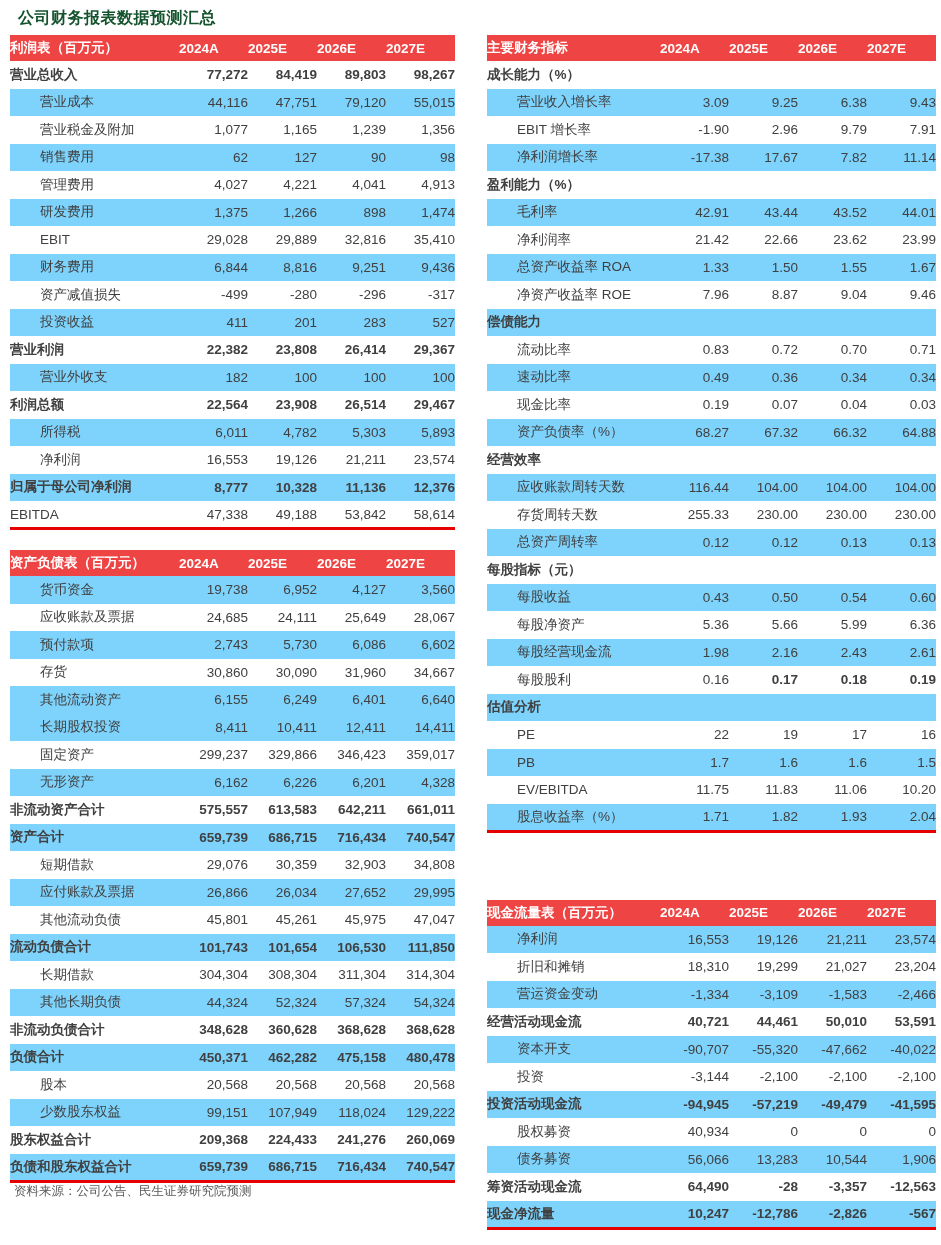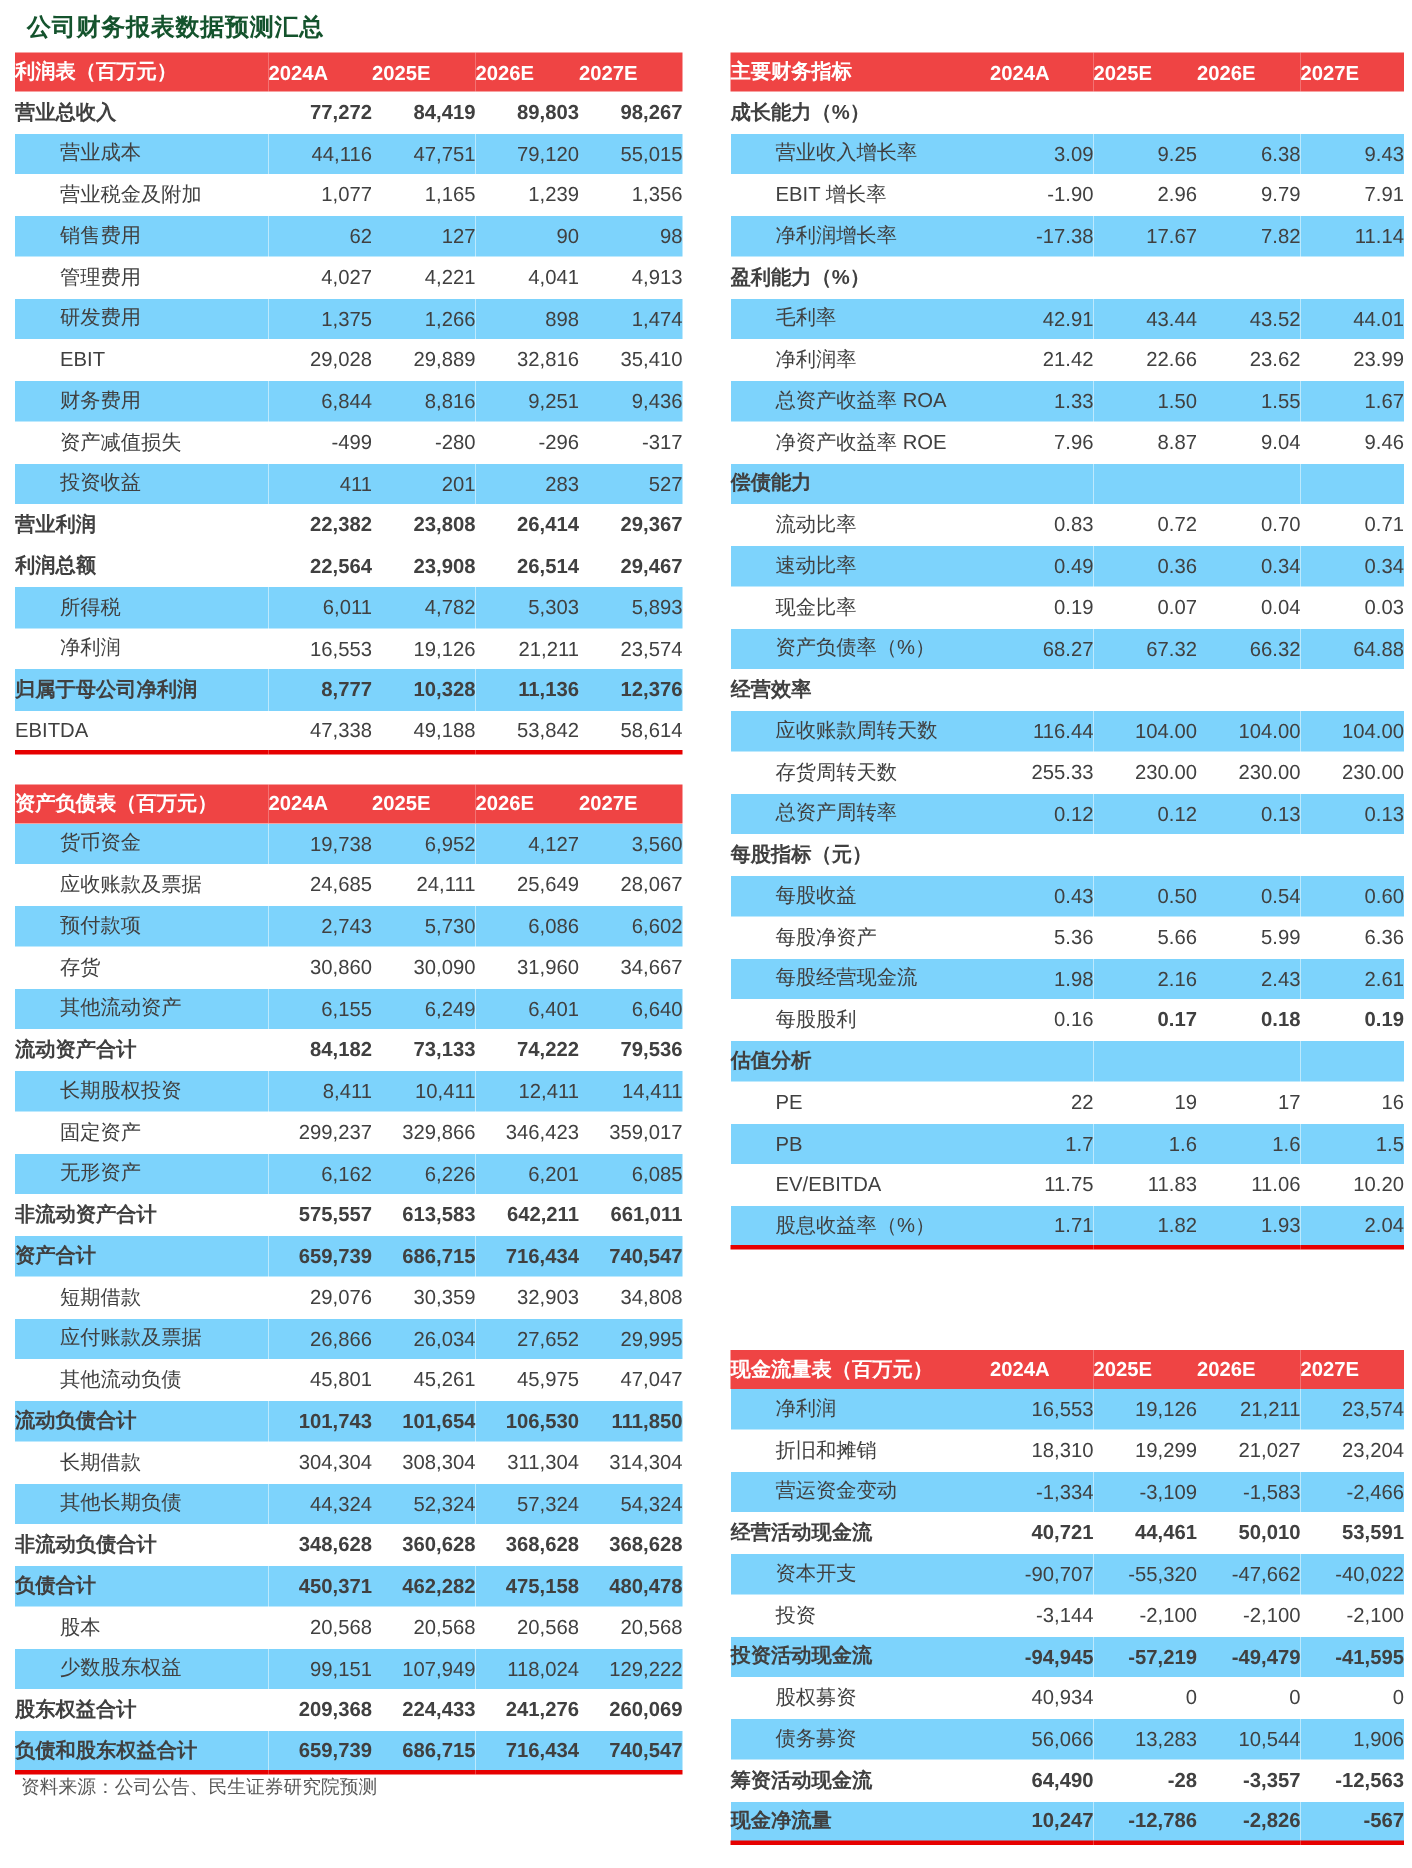--- a/index.html
+++ b/index.html
@@ -140,20 +140,27 @@
               <td class="val">283</td>
               <td class="val">527</td>
             </tr>
             <tr class="total">
               <td class="lbl">营业利润</td>
               <td class="val">22,382</td>
               <td class="val">23,808</td>
               <td class="val">26,414</td>
               <td class="val">29,367</td>
             </tr>
+            <tr class="item shaded">
+              <td class="lbl">营业外收支</td>
+              <td class="val">182</td>
+              <td class="val">100</td>
+              <td class="val">100</td>
+              <td class="val">100</td>
+            </tr>
             <tr class="total">
               <td class="lbl">利润总额</td>
               <td class="val">22,564</td>
               <td class="val">23,908</td>
               <td class="val">26,514</td>
               <td class="val">29,467</td>
             </tr>
             <tr class="item shaded">
               <td class="lbl">所得税</td>
               <td class="val">6,011</td>
@@ -224,47 +231,40 @@
               <td class="val">31,960</td>
               <td class="val">34,667</td>
             </tr>
             <tr class="item shaded">
               <td class="lbl">其他流动资产</td>
               <td class="val">6,155</td>
               <td class="val">6,249</td>
               <td class="val">6,401</td>
               <td class="val">6,640</td>
             </tr>
-            <tr class="total">
-              <td class="lbl">流动资产合计</td>
-              <td class="val">84,182</td>
-              <td class="val">73,133</td>
-              <td class="val">74,222</td>
-              <td class="val">79,536</td>
-            </tr>
             <tr class="item shaded">
               <td class="lbl">长期股权投资</td>
               <td class="val">8,411</td>
               <td class="val">10,411</td>
               <td class="val">12,411</td>
               <td class="val">14,411</td>
             </tr>
             <tr class="item">
               <td class="lbl">固定资产</td>
               <td class="val">299,237</td>
               <td class="val">329,866</td>
               <td class="val">346,423</td>
               <td class="val">359,017</td>
             </tr>
             <tr class="item shaded">
               <td class="lbl">无形资产</td>
               <td class="val">6,162</td>
               <td class="val">6,226</td>
               <td class="val">6,201</td>
-              <td class="val">6,085</td>
+              <td class="val">4,328</td>
             </tr>
             <tr class="total">
               <td class="lbl">非流动资产合计</td>
               <td class="val">575,557</td>
               <td class="val">613,583</td>
               <td class="val">642,211</td>
               <td class="val">661,011</td>
             </tr>
             <tr class="total shaded">
               <td class="lbl">资产合计</td>

